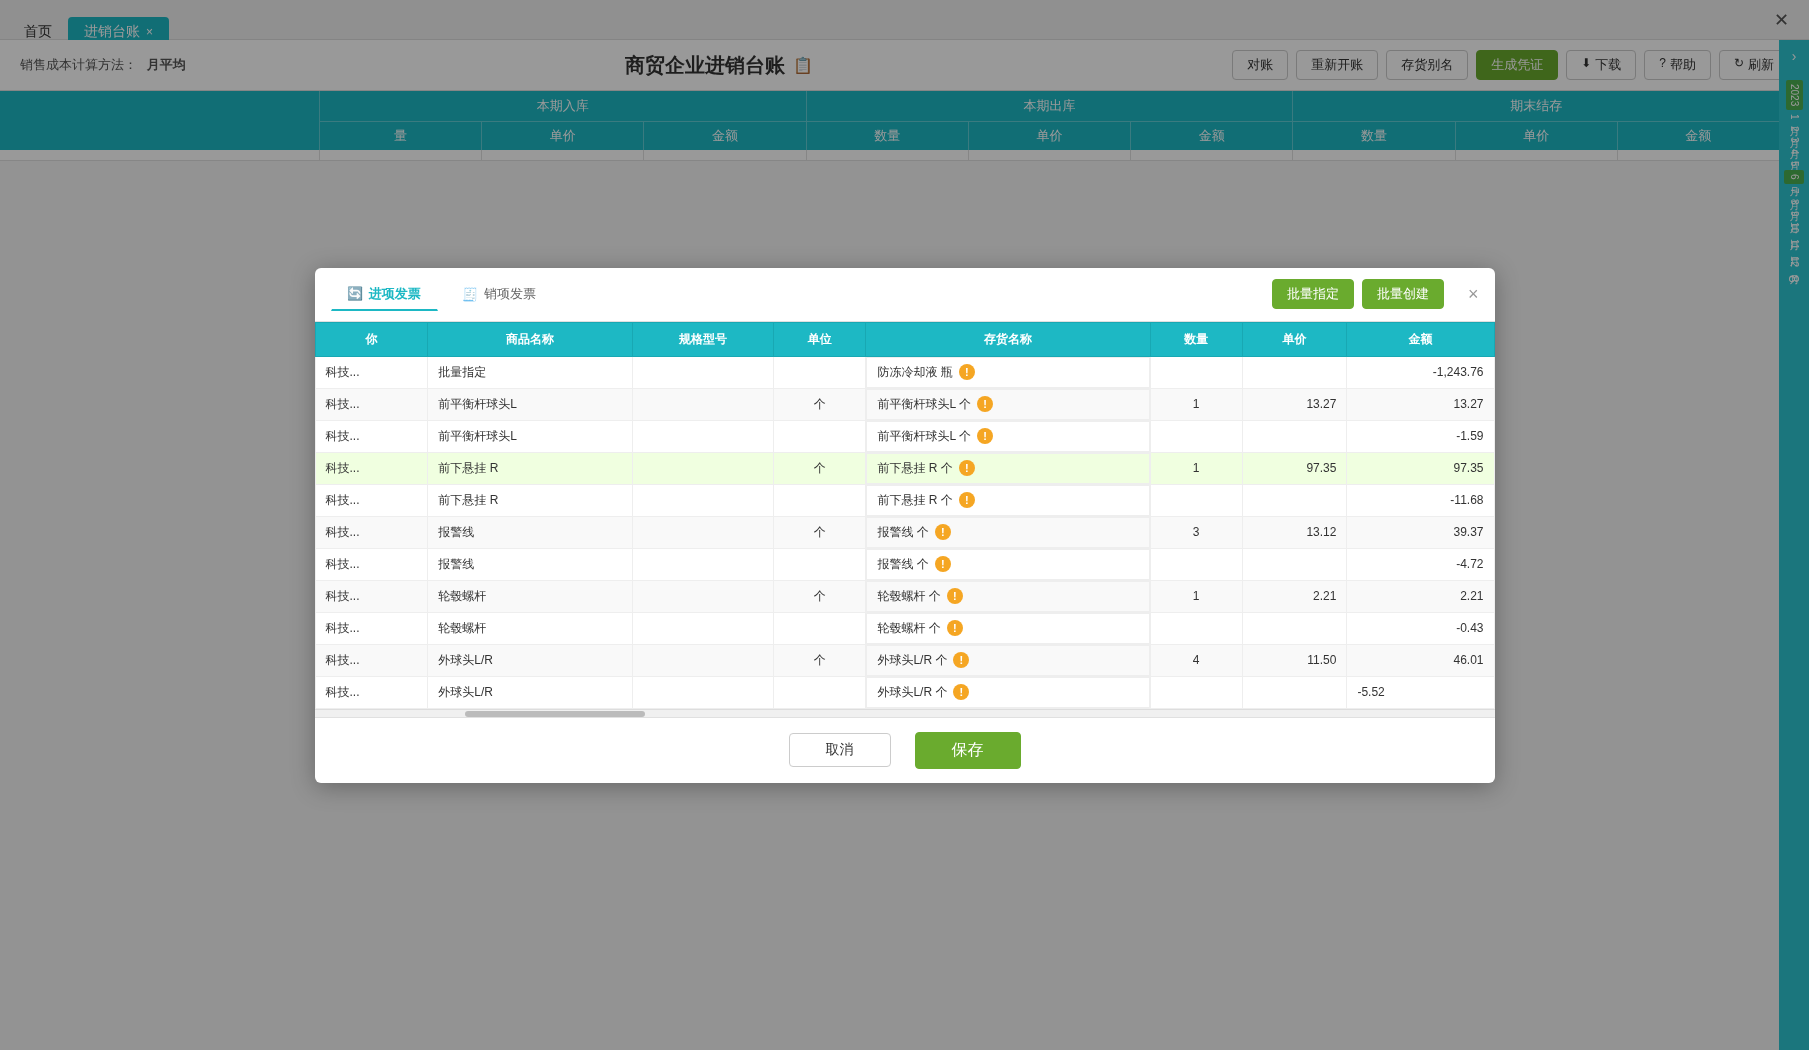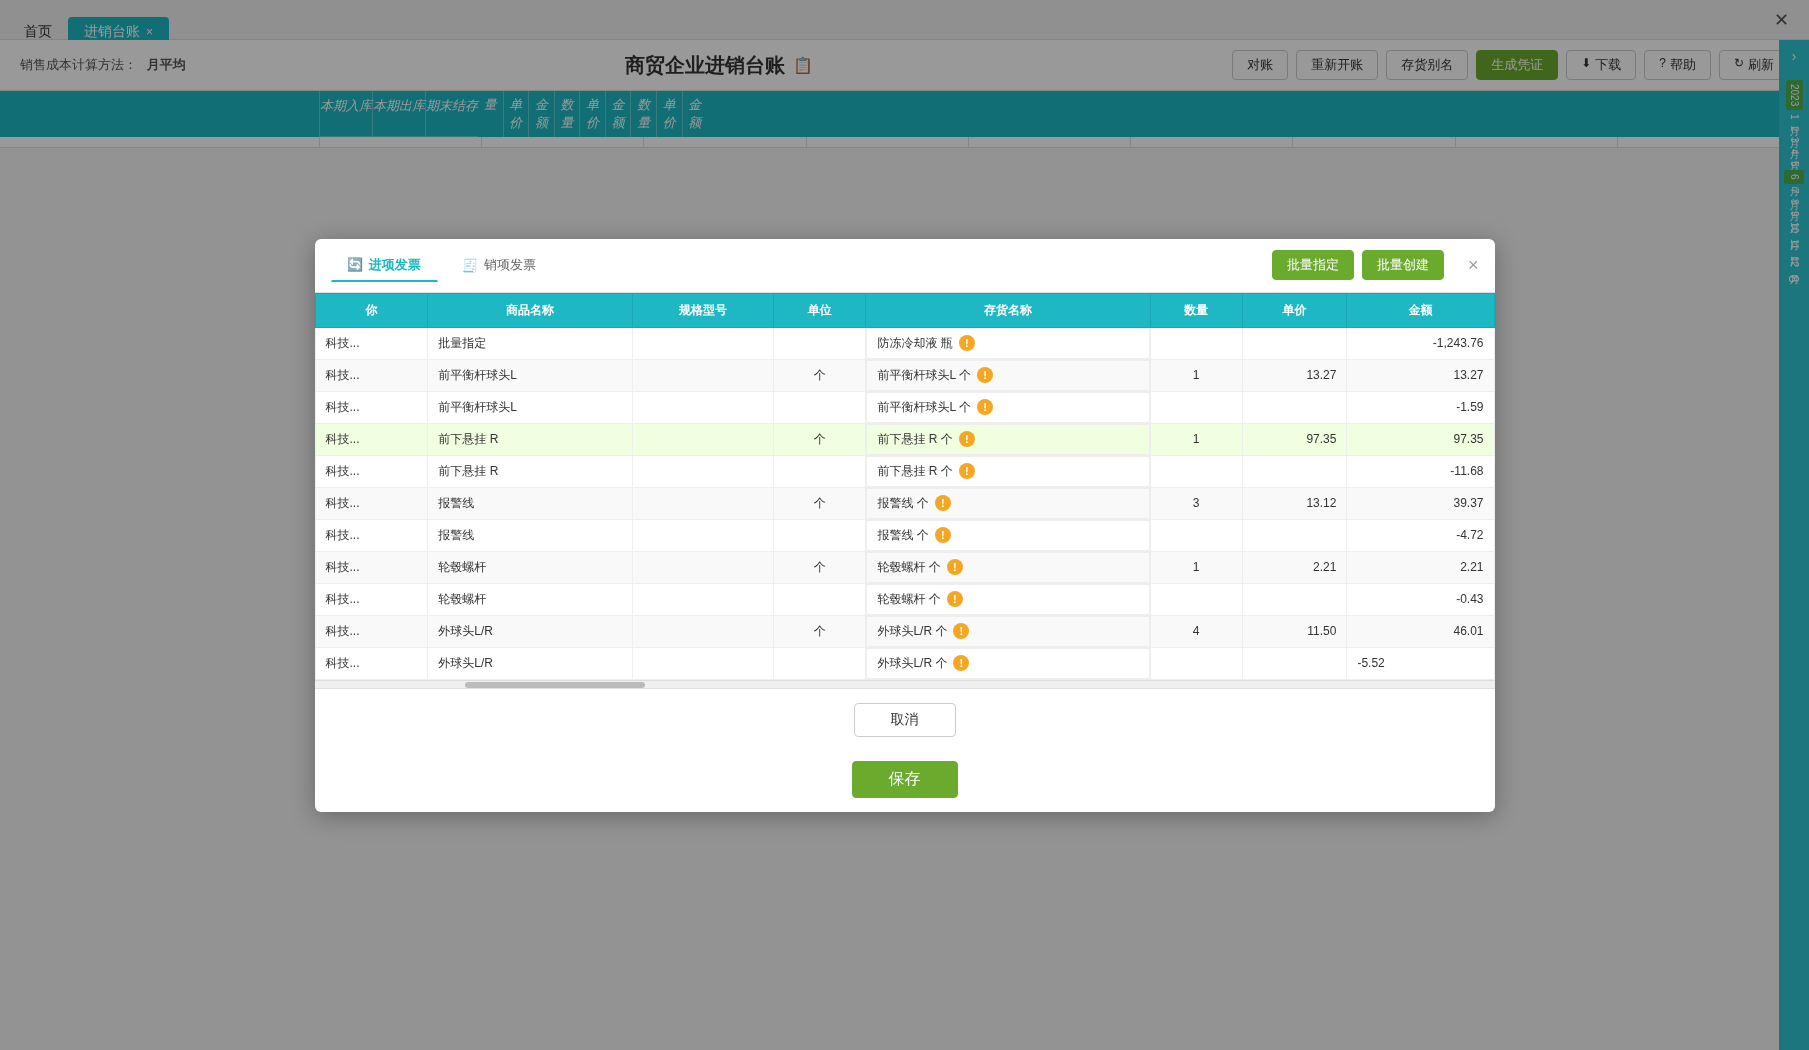--- a/index.html
+++ b/index.html
@@ -216,21 +216,20 @@
     }
 
     
     .modal-footer {
       display: flex;
       justify-content: center;
       align-items: center;
       padding: 14px;
       gap: 24px;
       border-top: 1px solid #e0e0e0;
-      flex-direction: column;
     }
     .btn-cancel {
       padding: 7px 36px;
       border: 1px solid #ccc;
       border-radius: 4px;
       background: #fff;
       cursor: pointer;
       font-size: 14px;
       color: #333;
     }
@@ -337,21 +336,21 @@
     <button class="btn btn-icon">
       <span style="font-size:12px;">↻</span>
       <span>刷新</span>
     </button>
   </div>
 
   <div style="display:flex;background:#1db8c4;color:#fff;font-size:13px;margin-right:30px;">
 
     <div style="width:320px;border-right:1px solid rgba(255,255,255,0.3);padding:8px 0;"></div>
 
-    <div style="flex:1;display:flex;font-style:italic;">
+    <div style="flex:1;display:flex;flex-direction:column;">
       <div style="display:flex;border-bottom:1px solid rgba(255,255,255,0.3);">
         <div style="flex:1;text-align:center;padding:6px 0;border-right:1px solid rgba(255,255,255,0.3);">本期入库</div>
         <div style="flex:1;text-align:center;padding:6px 0;border-right:1px solid rgba(255,255,255,0.3);">本期出库</div>
         <div style="flex:1;text-align:center;padding:6px 0;">期末结存</div>
       </div>
       <div style="display:flex;">
         <div style="flex:1;text-align:center;padding:5px 0;border-right:1px solid rgba(255,255,255,0.3);">量</div>
         <div style="flex:1;text-align:center;padding:5px 0;border-right:1px solid rgba(255,255,255,0.3);">单价</div>
         <div style="flex:1;text-align:center;padding:5px 0;border-right:1px solid rgba(255,255,255,0.3);">金额</div>
         <div style="flex:1;text-align:center;padding:5px 0;border-right:1px solid rgba(255,255,255,0.3);">数量</div>

